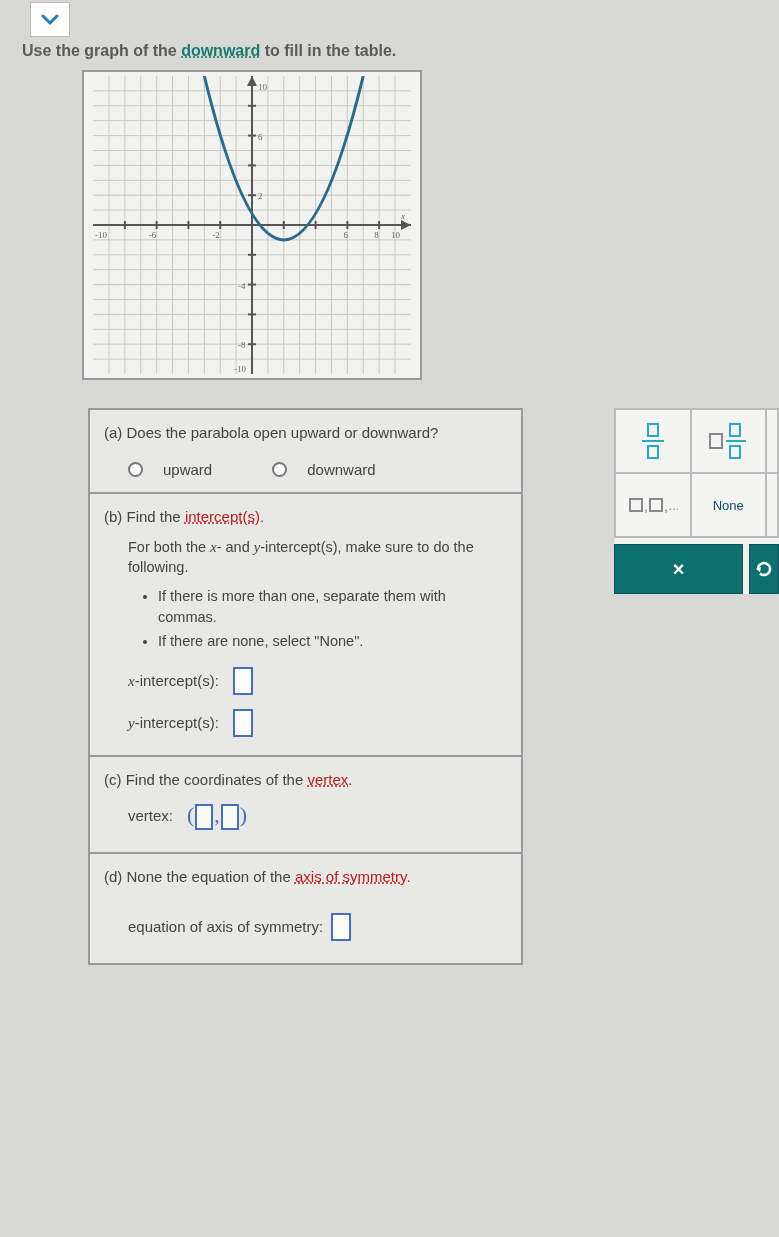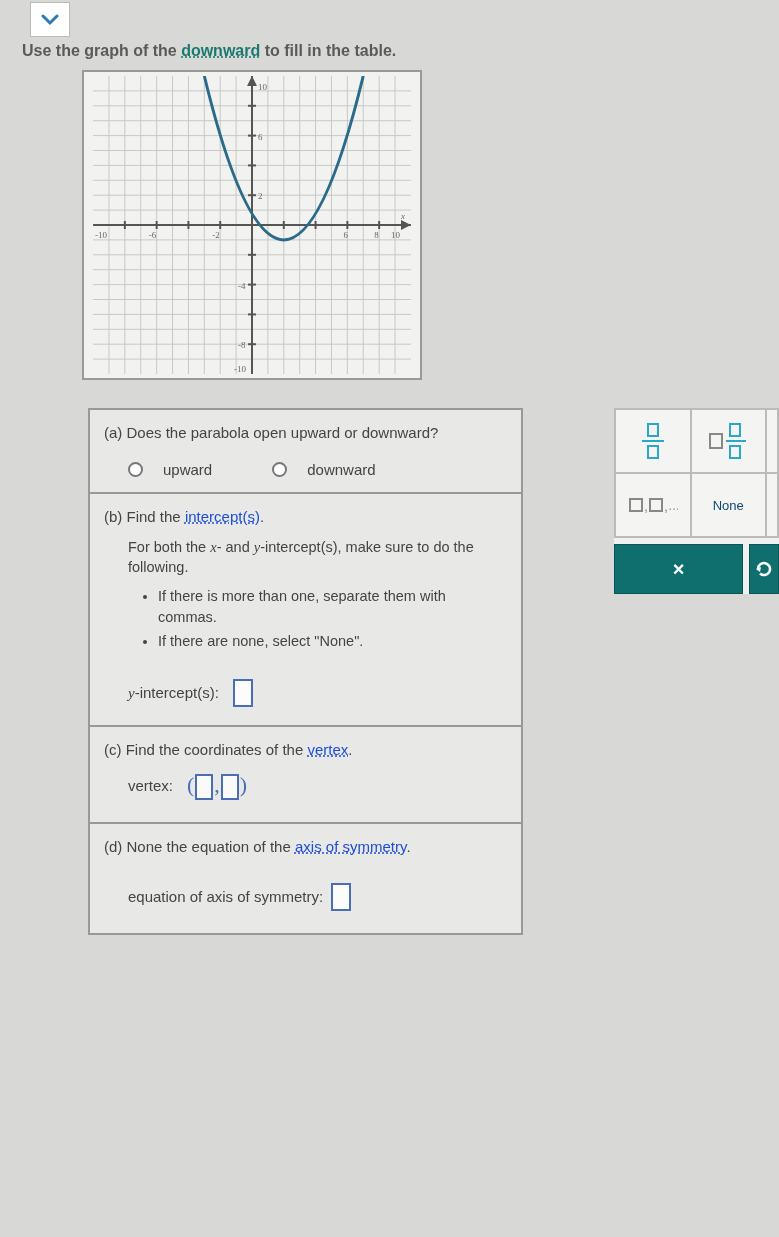--- a/index.html
+++ b/index.html
@@ -43,26 +43,26 @@
   border: 2px solid #999;
   background: #e8e8e6;
 }
 .row {
   border-bottom: 2px solid #999;
   padding: 14px 14px;
   font-size: 15px;
   color: #444;
 }
 .row:last-child { border-bottom: none; }
-.row .glossary { color: #1d4ed8; text-decoration: underline dotted; cursor: pointer; }
+.row .glossary { color: #b91c1c; text-decoration: underline dotted; cursor: pointer; }
 .radio-line { margin-top: 20px; display: flex; gap: 60px; padding-left: 24px; }
 .radio-opt { display: flex; align-items: center; gap: 20px; }
 .radio-circle { width: 15px; height: 15px; border: 2px solid #777; border-radius: 50%; display: inline-block; background: #fff; }
 .sub-instr { margin: 12px 0 8px 24px; font-size: 14.5px; line-height: 1.4; }
-.bullets { margin: 8px 0 26px 40px; font-size: 14.5px; line-height: 1.5; }
+.bullets { margin: 8px 0 14px 40px; font-size: 14.5px; line-height: 1.5; }
 .bullets li { margin-left: 14px; margin-bottom: 2px; }
 .inputline { margin: 14px 0 8px 24px; font-size: 15px; display: flex; align-items: center; gap: 14px; font-style: italic;}
 .inputline .lbl { font-style: normal; }
 .math-x { font-style: italic; font-family: 'Times New Roman', serif;}
 .input-box {
   width: 20px; height: 28px;
   border: 2px solid #4a6db8;
   display: inline-block;
   background: #fcfcfa;
 }
@@ -219,20 +219,24 @@
 
   <div class="row">
     <span>(b) Find the </span><span class="glossary">intercept(s)</span><span>.</span>
     <div class="sub-instr">
       <span>For both the </span><span class="math-x">x</span><span>- and </span><span class="math-x">y</span><span>-intercept(s), make sure to do the following.</span>
     </div>
     <ul class="bullets">
       <li>If there is more than one, separate them with commas.</li>
       <li>If there are none, select "None".</li>
     </ul>
+    <div class="inputline">
+      <span class="lbl"><span class="math-x">x</span><span>-intercept(s):</span></span>
+      <span class="input-box"></span>
+    </div>
     <div class="inputline" style="margin-bottom:4px;">
       <span class="lbl"><span class="math-x">y</span><span>-intercept(s):</span></span>
       <span class="input-box"></span>
     </div>
   </div>
 
   <div class="row">
     <span>(c) Find the coordinates of the </span><span class="glossary">vertex</span><span>.</span>
     <div class="inputline" style="font-style:normal;">
       <span>vertex:</span>

